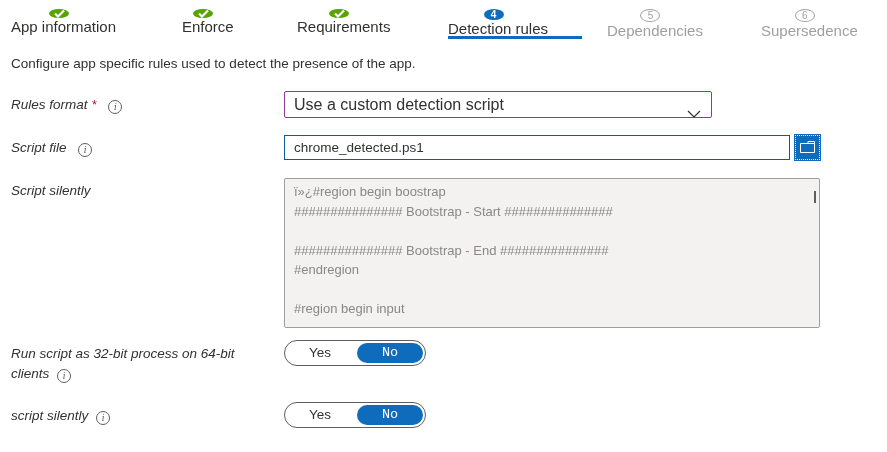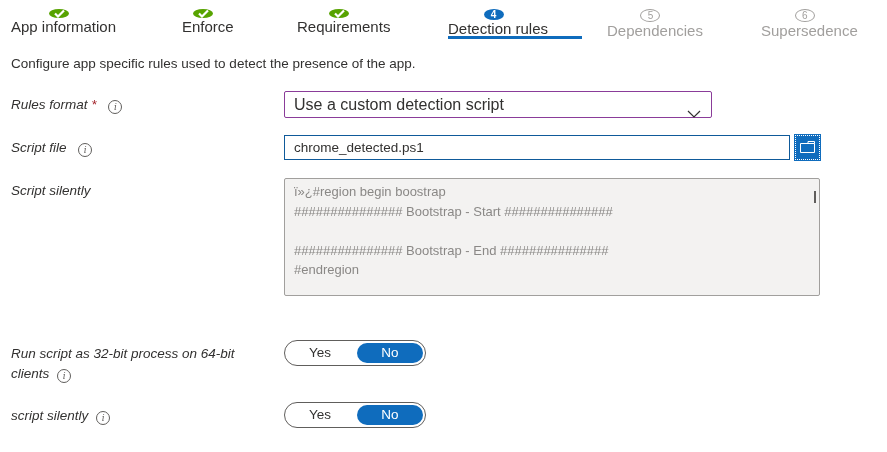--- a/index.html
+++ b/index.html
@@ -18,27 +18,27 @@
   .tab.active-t { color: #323130; }
   .underline { position: absolute; left: 448px; top: 36px; width: 134px; height: 3px; background: #0f6cbd; }
   .desc { position: absolute; left: 11px; top: 56px; font-size: 13.5px; }
   .label { position: absolute; left: 11px; font-size: 13.5px; line-height: 20px; font-style: italic; }
   .req { color: #a4262c; }
   .info { display: inline-flex; width: 12px; height: 12px; border: 1px solid #605e5c; border-radius: 50%; font-size: 9px; align-items: center; justify-content: center; color: #605e5c; margin-left: 8px; vertical-align: -1px; font-family: "DejaVu Serif", serif; }
   .select { position: absolute; left: 284px; top: 91px; width: 428px; height: 27px; border: 1px solid #8a3c99; border-radius: 2px; box-sizing: border-box; font-size: 16px; padding-left: 9px; line-height: 25px; cursor: pointer; }
   .select .chev { position: absolute; right: 10px; top: 8px; }
   .file { position: absolute; left: 284px; top: 135px; width: 506px; height: 25px; border: 1px solid #0f5a9a; box-sizing: border-box; font-size: 13.5px; padding-left: 9px; line-height: 23px; }
   .browse { position: absolute; left: 795px; top: 135px; width: 25px; height: 25px; background: #0f6cbd; box-sizing: border-box; border: 1px dotted #ffffff; outline: 1px solid #0f6cbd; display: flex; align-items: center; justify-content: center; cursor: pointer; }
-  .script { position: absolute; left: 284px; top: 178px; width: 536px; height: 118px; background: #f3f2f1; border: 1px solid #a19f9d; border-radius: 2px; box-sizing: border-box; overflow: hidden; }
+  .script { position: absolute; left: 284px; top: 178px; width: 536px; height: 150px; background: #f3f2f1; border: 1px solid #a19f9d; border-radius: 2px; box-sizing: border-box; overflow: hidden; }
   .script .line { font-size: 13px; color: #8a8886; height: 19.5px; line-height: 19.5px; padding-left: 9px; white-space: pre; }
   .script .sb { position: absolute; right: 3px; top: 12px; width: 2px; height: 12px; background: #605e5c; }
   .lines { padding-top: 3px; }
   .toggle { position: absolute; left: 284px; width: 142px; height: 26px; border: 1px solid #605e5c; border-radius: 13px; box-sizing: border-box; display: flex; align-items: flex-start; padding: 2px; }
   .toggle .opt { flex: 1; text-align: center; font-size: 13.5px; height: 20px; line-height: 20px; border-radius: 10px; cursor: pointer; }
-  .toggle .opt.sel { background: #0f6cbd; color: #fff; margin-left: 4px; }
+  .toggle .opt.sel { background: #0f6cbd; color: #fff; margin-left: 4px; font-family: Liberation Mono, monospace; }
 </style>
 </head>
 <body>
 
 <div class="tabs">
   <div class="tab" style="left:11px">
     <span class="ic done">
         <svg width="11" height="9" viewBox="0 0 11 9">
           <path d="M1 4.5 L4 7.5 L10 1.5" stroke="#fff" stroke-width="2.2" fill="none"></path>
         </svg>

